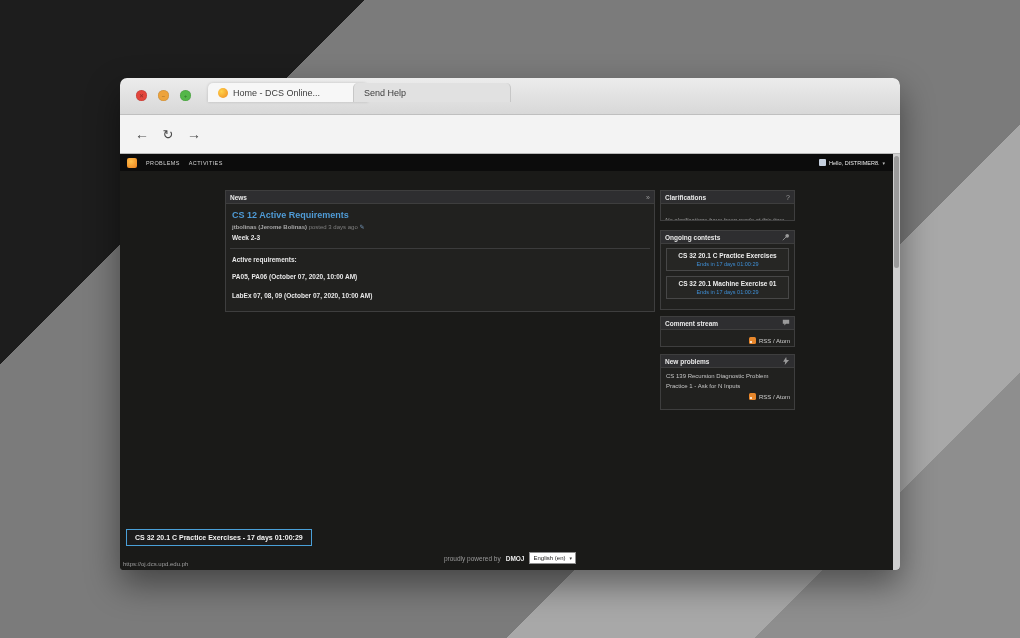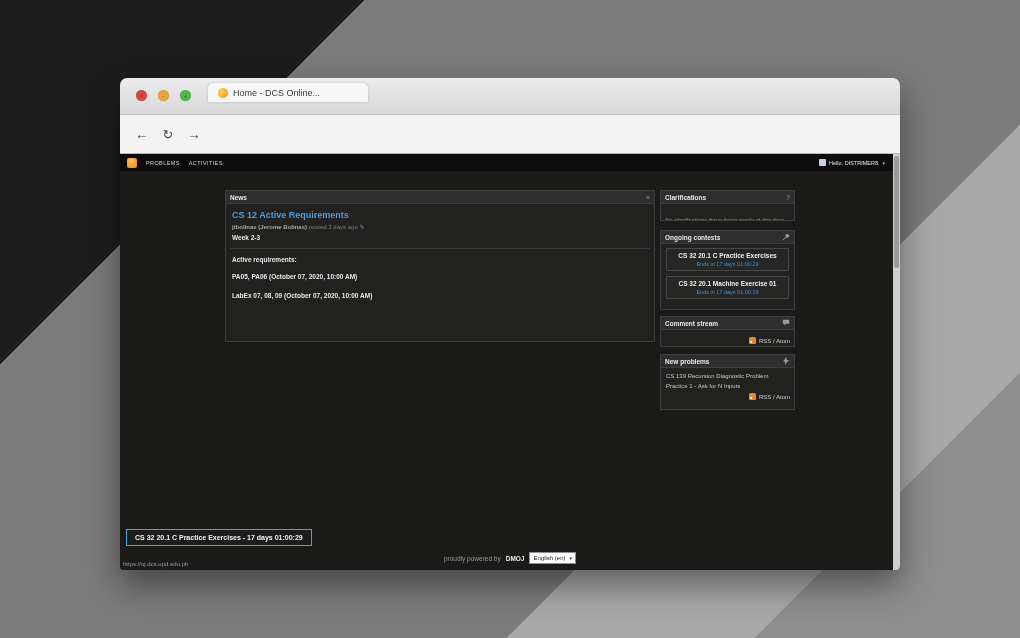--- a/index.html
+++ b/index.html
@@ -37,21 +37,21 @@
   .avatar{width:7px;height:7px;background:#c6d0df;border-radius:1px;}
   .greeting{font-size:5.5px;color:#eaeaea;}
   .caret{font-size:5px;color:#bdbdbd;}
   .main{position:relative;height:401px;}
   
   .panel{position:absolute;border:1px solid #3e3e3e;background:#21211f;box-sizing:border-box;overflow:hidden;}
   .phead{height:12px;background:#2e2e30;display:flex;align-items:center;padding:0 4px;gap:3px;border-bottom:1px solid #3e3e3e;}
   .phead .ptitle{font-size:6.5px;font-weight:bold;color:#e9e9e9;flex:1;}
   .phead .picon{font-size:7px;color:#9a9a9a;line-height:1;}
   .pbody{padding:4px;}
-  .news{left:105px;top:19px;width:430px;height:152px;}
+  .news{left:105px;top:19px;width:430px;height:122px;}
   .newstitle{font-size:9px;font-weight:bold;color:#4f9bd6;margin:2px 0 3px 2px;}
   .byline{font-size:6px;color:#7f7f7f;margin-left:2px;}
   .byline .author{font-weight:bold;color:#a8a8a8;}
   .byline .editicon{color:#6f8faf;font-size:6px;}
   .week{font-size:6.5px;font-weight:bold;color:#e8e8e8;margin:4px 0 0 2px;}
   .newshr{border-top:1px solid #3c3c3c;margin:7px 0;}
   .reqlabel{font-size:6.5px;font-weight:bold;color:#e8e8e8;margin:2px 0 10px 2px;}
   .reqline{font-size:6.5px;font-weight:bold;color:#e8e8e8;margin:0 0 12px 2px;}
   .clar{left:540px;top:19px;width:135px;height:31px;}
   .clarmsg{font-size:6px;font-style:italic;color:#9a9a9a;}
@@ -90,20 +90,23 @@
     <div class="tabstrip">
       <div class="lights">
         <div class="light red">✕</div>
         <div class="light yellow">−</div>
         <div class="light green">+</div>
       </div>
       <div class="tab active">
         <span class="favicon"></span>
         <span>Home - DCS Online...</span>
       </div>
+      <div class="tab inactive">
+        <span>Send Help</span>
+      </div>
     </div>
 
     <div class="navbar">
       <div class="navbtn back">←</div>
       <div class="navbtn refresh">↻</div>
       <div class="navbtn fwd">→</div>
     </div>
 
     <div class="viewport">
 

